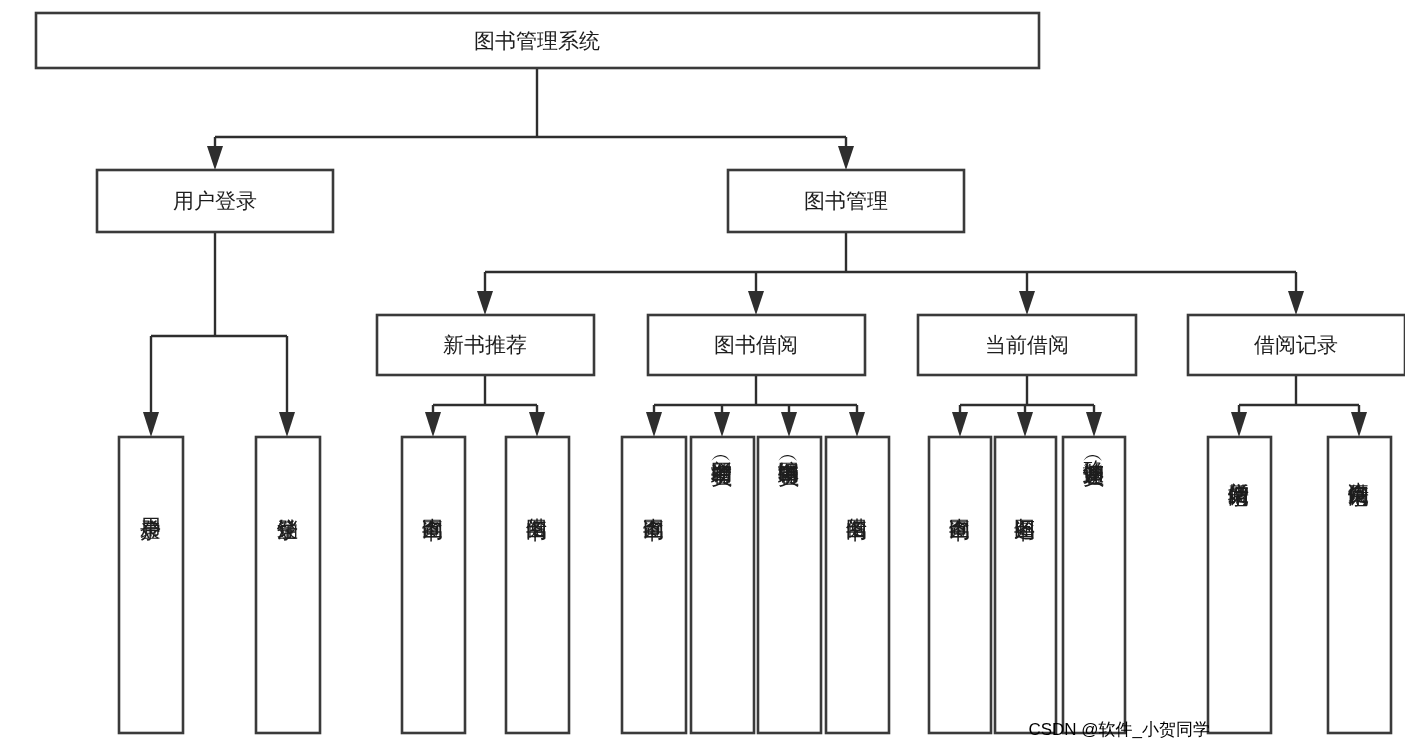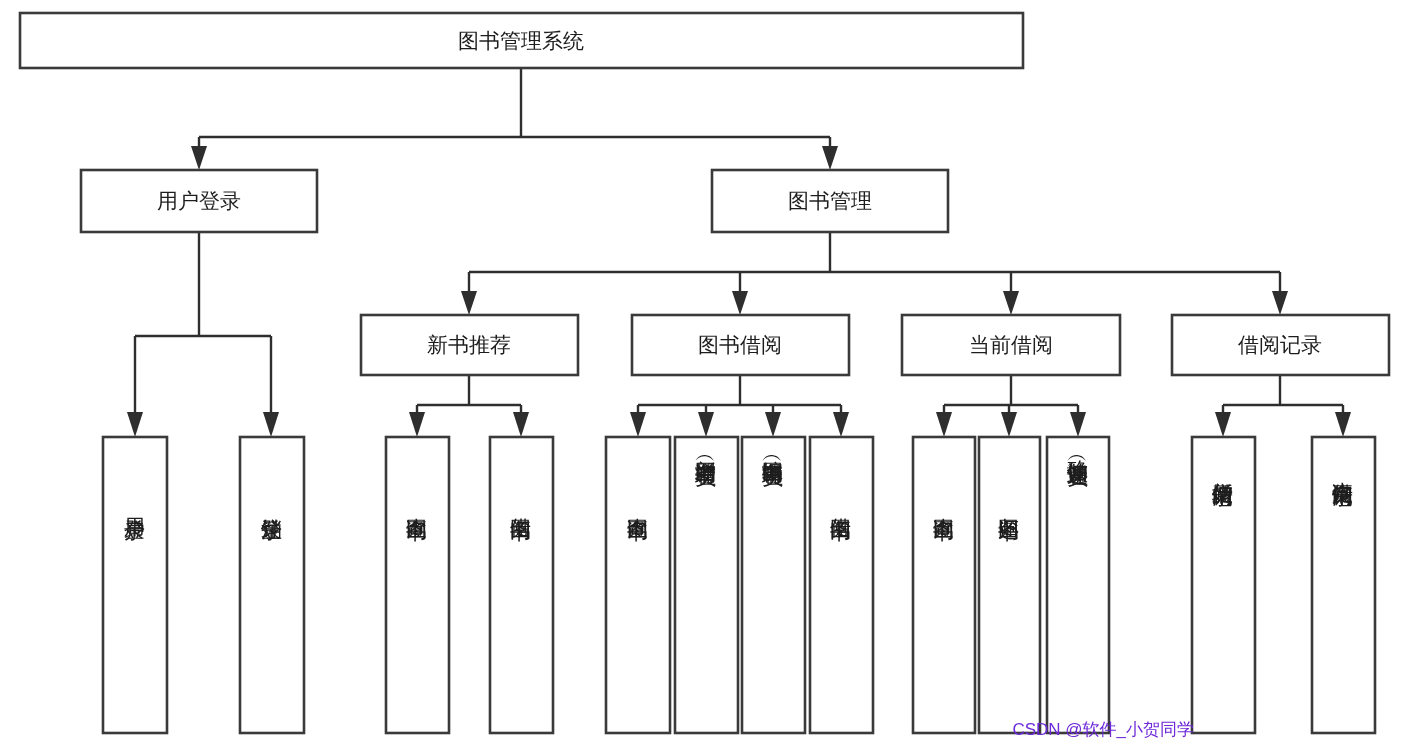--- a/index.html
+++ b/index.html
@@ -9,21 +9,21 @@
   }
   body {
     width: 1405px;
     height: 747px;
     font-family: "Liberation Sans", "DejaVu Sans", sans-serif;
     overflow: hidden;
     position: relative;
   }
   #chart-root {
     position: absolute;
-    left: 0;
+    left: 16px;
     top: 0;
     width: 1206px;
     height: 747px;
   }
   .node-box {
     fill: #ffffff;
     stroke: #3a3a3a;
     stroke-width: 2.6;
   }
   .node-label {
@@ -49,21 +49,21 @@
   .link-arrow {
     fill: #2e2e2e;
     stroke: none;
   }
   .watermark {
     position: absolute;
     right: 12px;
     bottom: 6px;
     font-family: "Liberation Sans", "DejaVu Sans", sans-serif;
     font-size: 17px;
-    color: #6d28d9;
+    color: #000000;
     white-space: nowrap;
     pointer-events: none;
   }
 </style>
 </head>
 <body>
 
 <div id="chart-root">
   <svg width="1405" height="747" viewBox="0 0 1405 747" xmlns="http://www.w3.org/2000/svg">
 

